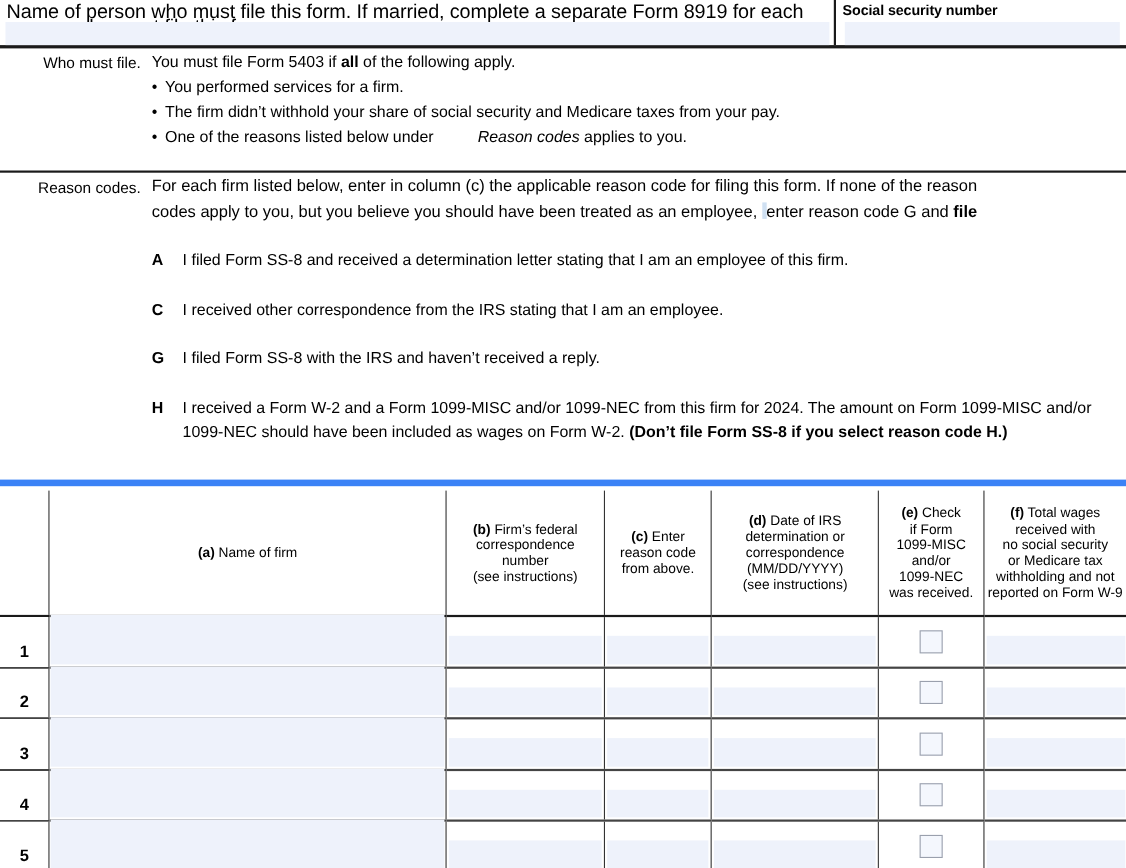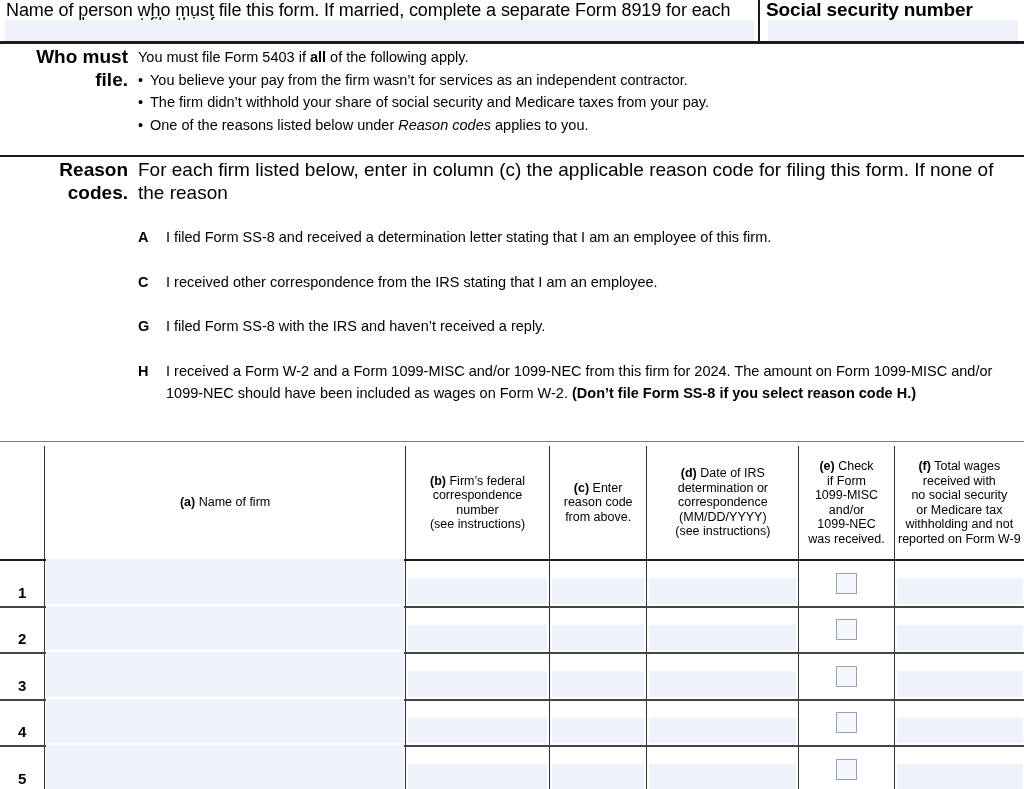--- a/index.html
+++ b/index.html
@@ -11,21 +11,21 @@
     width: 1024px;
     height: 789px;
     font-family: "Liberation Sans", sans-serif;
     color: #000000;
     overflow: hidden;
     position: relative;
   }
 
   
   .b { font-weight: bold; }
-  .i { font-style: italic; }
+  .i { font-style: italic; margin-left: 36px; }
 
   
   .id-band {
     position: absolute;
     left: 0; top: 0;
     width: 1024px;
     height: 44px;
     border-bottom: 3px solid #1a1a1a;
     box-sizing: border-box;
     display: flex;
@@ -40,21 +40,21 @@
     flex: 1;
     box-sizing: border-box;
     position: relative;
   }
   .id-caption {
     font-size: 18px;
     line-height: 14px;
     padding: 3px 0 0 6px;
     letter-spacing: -0.1px;
   }
-  .id-caption.bold { font-weight: bold; font-size: 19px; }
+  .id-caption.bold { font-weight: bold; font-size: 13px; }
   .id-input {
     position: absolute;
     left: 5px;
     right: 4px;
     top: 20px;
     height: 21px;
     background: #eef2fb;
     border: none;
     outline: none;
     font-family: "Liberation Sans", sans-serif;
@@ -71,43 +71,43 @@
     width: 1024px;
     box-sizing: border-box;
     display: flex;
   }
   .instr-label {
     width: 138px;
     flex: 0 0 138px;
     text-align: right;
     padding-right: 10px;
     box-sizing: border-box;
-    font-weight: bold;
-    font-size: 19px;
+    font-weight: normal;
+    font-size: 14px;
     line-height: 22.5px;
   }
   .instr-body {
     flex: 1;
     font-size: 14.5px;
     line-height: 22.5px;
   }
   .bullet-line { white-space: nowrap; }
   .bullet-line .dot { display: inline-block; width: 12px; }
 
   .who-block {
     top: 46px;
     height: 111px;
     border-bottom: 2px solid #1a1a1a;
   }
   .reason-block {
     top: 159px;
     height: 283px;
-    border-bottom: 1px solid #3b82f6;
-  }
-  .reason-para { font-size: 19px; line-height: 22.5px; }
+    border-bottom: 6px solid #3b82f6;
+  }
+  .reason-para { font-size: 15px; line-height: 22.5px; }
   .caret-sel {
     background: #cfe0f2;
     display: inline-block;
     width: 4px;
     height: 15px;
     vertical-align: -2px;
   }
 
   .code-list { margin-top: 22px; }
   .code-row {
@@ -225,31 +225,32 @@
   <div class="id-ssn-cell">
     <div class="id-caption bold">Social security number</div>
     <input class="id-input" type="text" value="" style="">
   </div>
 </div>
 
 <div class="instr-block who-block">
   <div class="instr-label">Who must file.</div>
   <div class="instr-body">
     <div><span>You must file Form 5403 if </span><span class="b">all</span><span> of the following apply.</span></div>
-    <div class="bullet-line"><span class="dot">•</span><span>You believe your pay from the firm wasn’t for services as an independent contractor.</span></div>
+    <div class="bullet-line"><span class="dot">•</span><span>You performed services for a firm.</span></div>
     <div class="bullet-line"><span class="dot">•</span><span>The firm didn’t withhold your share of social security and Medicare taxes from your pay.</span></div>
     <div class="bullet-line"><span class="dot">•</span><span>One of the reasons listed below under </span><span class="i">Reason codes</span><span> applies to you.</span></div>
   </div>
 </div>
 
 <div class="instr-block reason-block">
   <div class="instr-label">Reason codes.</div>
   <div class="instr-body">
     <div class="reason-para">
       <div>For each firm listed below, enter in column (c) the applicable reason code for filing this form. If none of the reason</div>
+      <div><span>codes apply to you, but you believe you should have been treated as an employee, </span><span class="caret-sel"></span><span>enter reason code G and </span><span class="b">file</span></div>
     </div>
 
     <div class="code-list">
       <div class="code-row">
         <div class="code-letter">A</div>
         <div class="code-text">I filed Form SS-8 and received a determination letter stating that I am an employee of this firm.</div>
       </div>
       <div class="code-row">
         <div class="code-letter">C</div>
         <div class="code-text">I received other correspondence from the IRS stating that I am an employee.</div>

